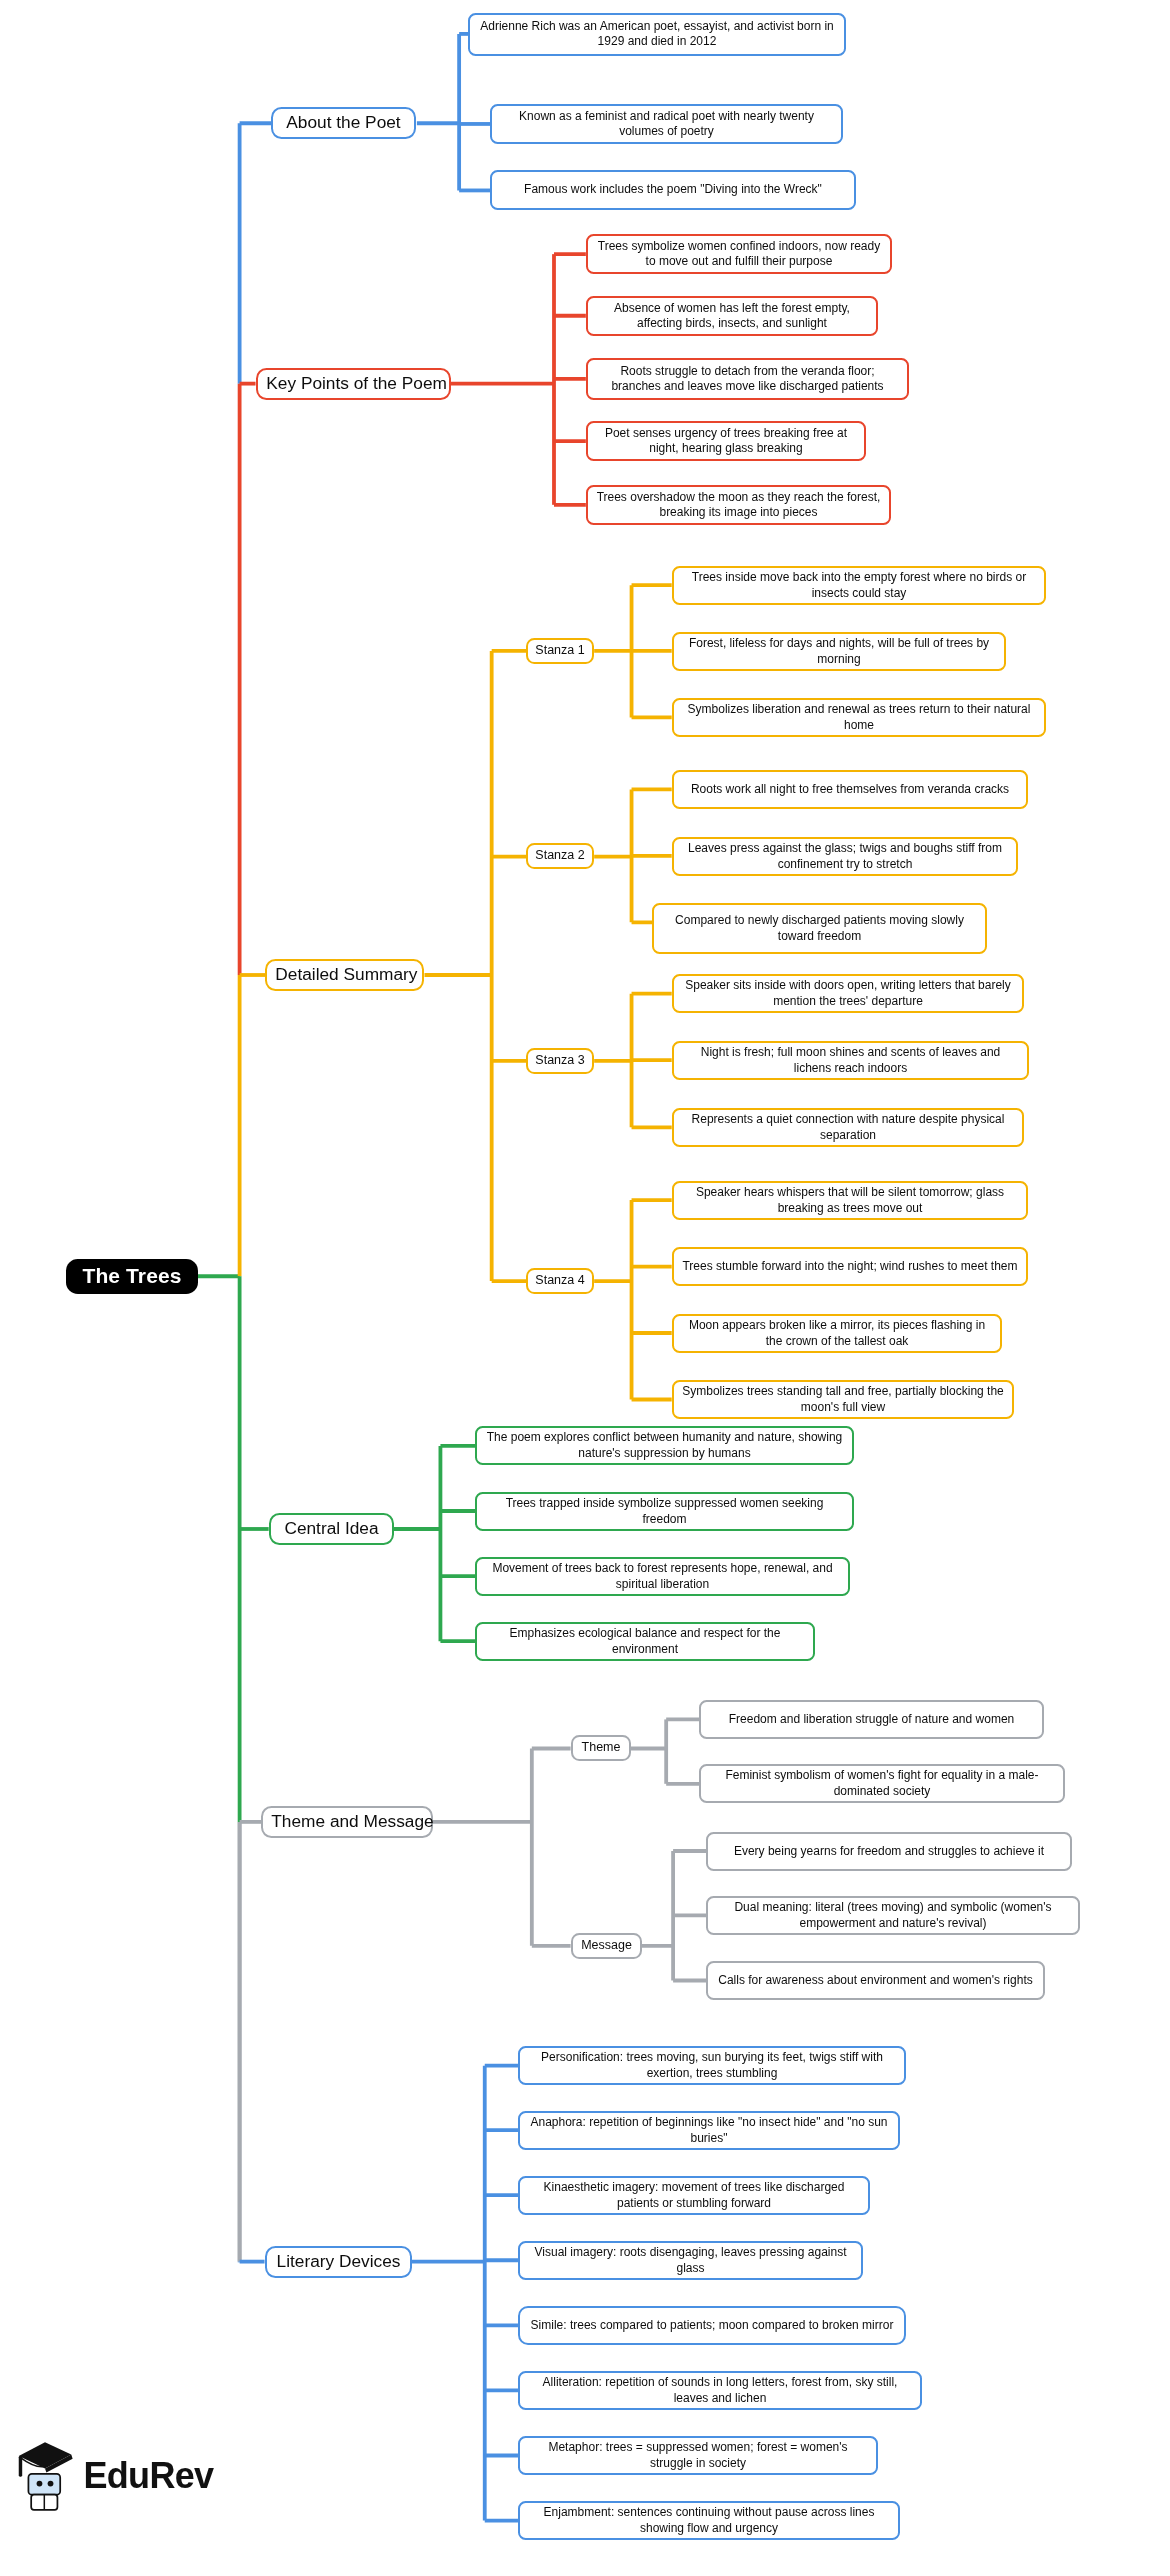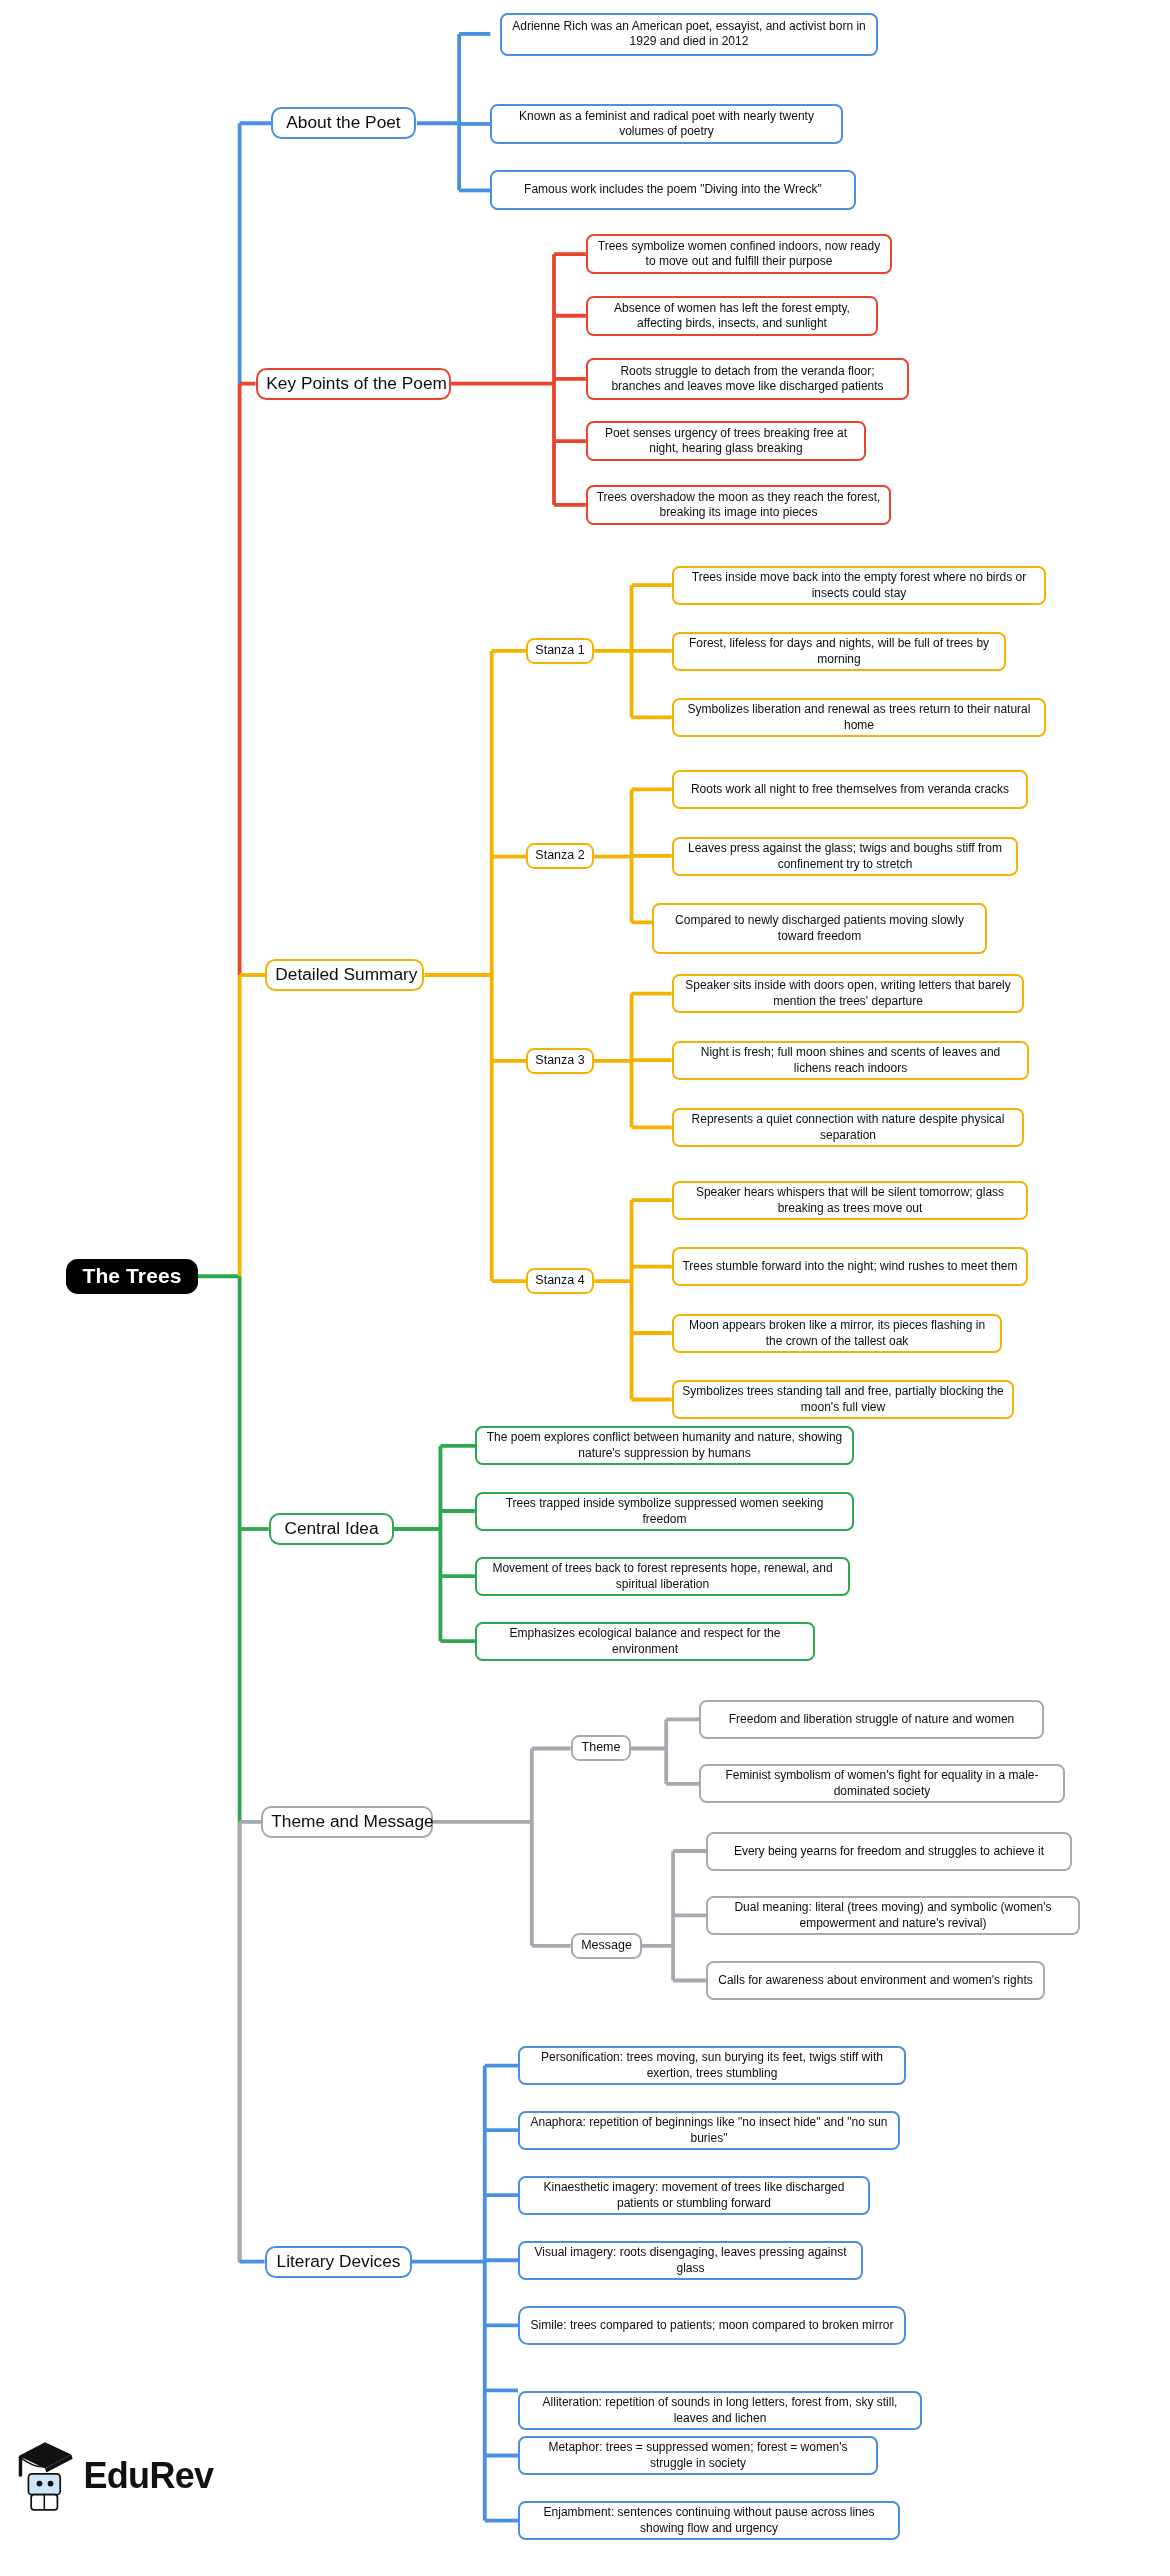--- a/index.html
+++ b/index.html
@@ -186,21 +186,21 @@
       <path d="M 700 3640 H 748" stroke="#4a90e2" stroke-width="5.5" fill="none" stroke-linecap="butt" stroke-linejoin="round"></path>
     </svg>
 
   <div class="node root" id="root-node" style="left: 66px; top: 1259px; width: 132px; height: 35px; z-index: 5;">
     <span>The Trees</span>
   </div>
 
   <div class="node b1 c-blue" style="left: 271px; top: 107px; width: 145px; height: 32px; z-index: 5;">
     <span>About the Poet</span>
   </div>
-  <div class="node leaf c-blue" style="left: 500px; top: 12.5px; width: 378px; height: 43px; z-index: 5;">
+  <div class="node leaf c-blue" style="left: 468px; top: 12.5px; width: 378px; height: 43px; z-index: 5;">
     <span>Adrienne Rich was an American poet, essayist, and activist born in 1929 and died in 2012</span>
   </div>
   <div class="node leaf c-blue" style="left: 490px; top: 104px; width: 353px; height: 40px; z-index: 5;">
     <span>Known as a feminist and radical poet with nearly twenty volumes of poetry</span>
   </div>
   <div class="node leaf c-blue" style="left: 490px; top: 170px; width: 366px; height: 40px; z-index: 5;">
     <span>Famous work includes the poem "Diving into the Wreck"</span>
   </div>
 
   <div class="node b1 c-red" style="left: 256px; top: 368px; width: 195px; height: 32px; z-index: 5;">
@@ -335,21 +335,21 @@
   </div>
   <div class="node leaf c-blue" style="left: 518px; top: 2176px; width: 352px; height: 39px; z-index: 5;">
     <span>Kinaesthetic imagery: movement of trees like discharged patients or stumbling forward</span>
   </div>
   <div class="node leaf c-blue" style="left: 518px; top: 2241px; width: 345px; height: 39px; z-index: 5;">
     <span>Visual imagery: roots disengaging, leaves pressing against glass</span>
   </div>
   <div class="node leaf c-blue" style="left: 518px; top: 2306px; width: 388px; height: 39px; z-index: 5; border-radius: 10px;">
     <span>Simile: trees compared to patients; moon compared to broken mirror</span>
   </div>
-  <div class="node leaf c-blue" style="left: 518px; top: 2371px; width: 404px; height: 39px; z-index: 5; margin-top: 20px;">
+  <div class="node leaf c-blue" style="left: 518px; top: 2371px; width: 404px; height: 39px; z-index: 5;">
     <span>Alliteration: repetition of sounds in long letters, forest from, sky still, leaves and lichen</span>
   </div>
   <div class="node leaf c-blue" style="left: 518px; top: 2436px; width: 360px; height: 39px; z-index: 5;">
     <span>Metaphor: trees = suppressed women; forest = women's struggle in society</span>
   </div>
   <div class="node leaf c-blue" style="left: 518px; top: 2501px; width: 382px; height: 39px; z-index: 5;">
     <span>Enjambment: sentences continuing without pause across lines showing flow and urgency</span>
   </div>
 
   <div id="logo">

